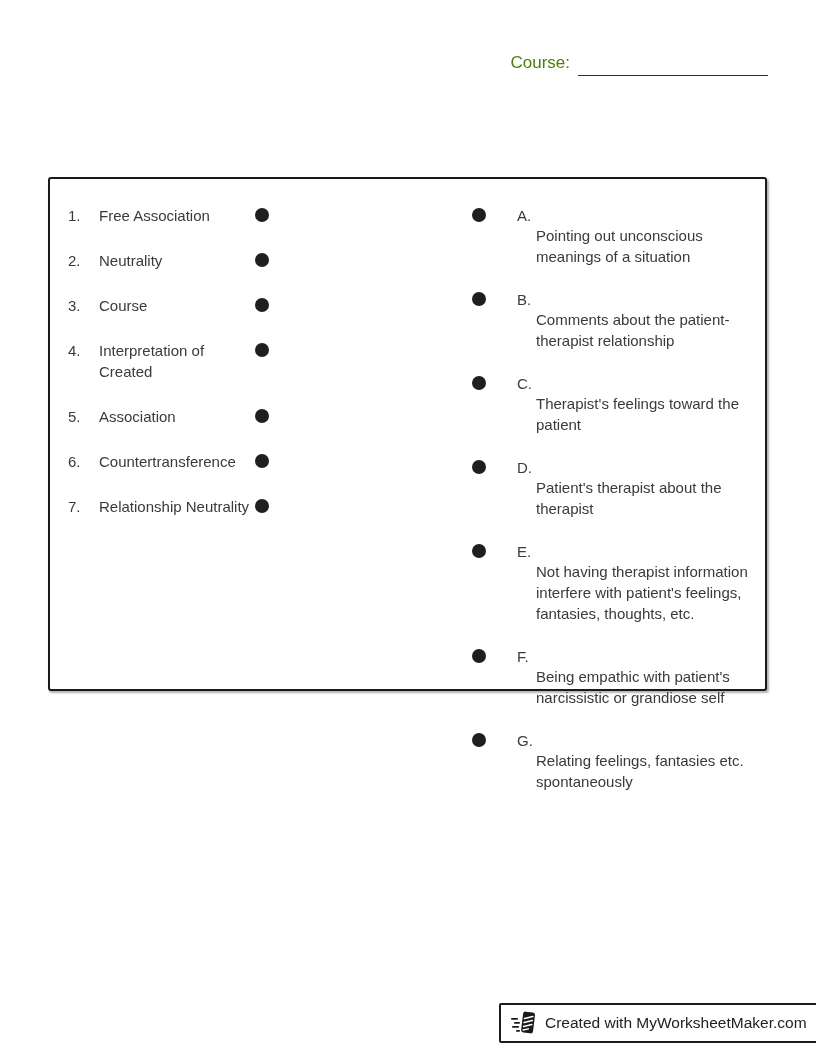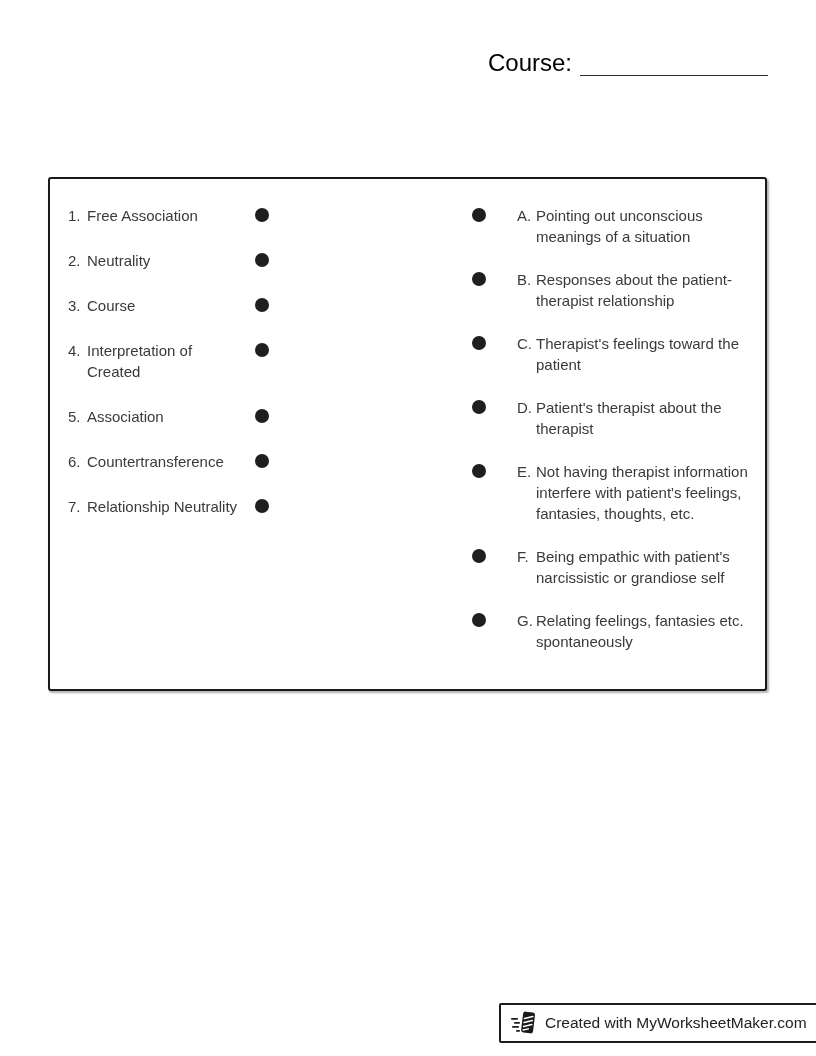--- a/index.html
+++ b/index.html
@@ -35,22 +35,22 @@
     right: 48px;
     width: 280px;
   }
   .hdr-row {
     display: flex;
     justify-content: flex-end;
     align-items: flex-end;
     margin-bottom: 11px;
   }
   .hdr-label {
-    font-size: 24px;
-    color: #000000;
+    font-size: 17px;
+    color: #4d7c0f;
     line-height: 26px;
   }
   .hdr-line {
     display: inline-block;
     width: 190px;
     height: 24px;
     margin-left: 8px;
     border-bottom: 1.5px solid #2f2f2f;
   }
 
@@ -90,22 +90,22 @@
 
   .m-text {
     display: flex;
     align-items: flex-start;
   }
   .col-left .m-text { flex: 0 0 187px; }
   .pfx {
     flex: 0 0 auto;
     width: 19px;
   }
-  .col-left .body { max-width: 158px; }
-  .col-right .body { max-width: 218px; }
+  .col-left .body { max-width: 158px; margin-left: 12px; }
+  .col-right .body { max-width: 218px; margin-top: 20px; }
 
   .dot {
     flex: 0 0 auto;
     width: 14px;
     height: 14px;
     margin-top: 3px;
     border-radius: 50%;
     background: #1f1f1f;
   }
   .col-right .dot { margin-right: 31px; }
@@ -209,21 +209,21 @@
         <span class="dot"></span>
         <div class="m-text">
           <span class="pfx">A.</span>
           <span class="body">Pointing out unconscious meanings of a situation</span>
         </div>
       </div>
       <div class="m-row">
         <span class="dot"></span>
         <div class="m-text">
           <span class="pfx">B.</span>
-          <span class="body">Responses about the patient-therapist relationship</span>
+          <span class="body">Comments about the patient-therapist relationship</span>
         </div>
       </div>
       <div class="m-row">
         <span class="dot"></span>
         <div class="m-text">
           <span class="pfx">C.</span>
           <span class="body">Therapist's feelings toward the patient</span>
         </div>
       </div>
       <div class="m-row">

